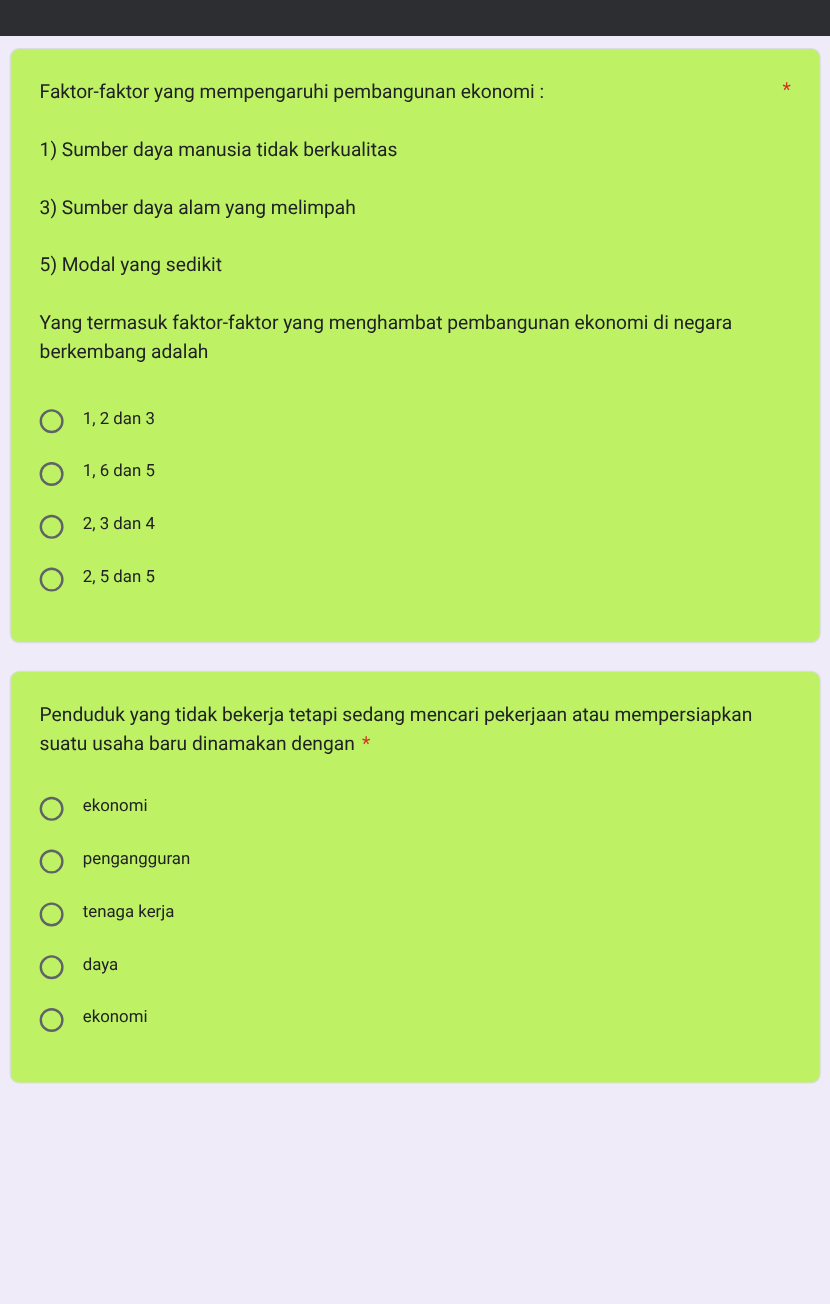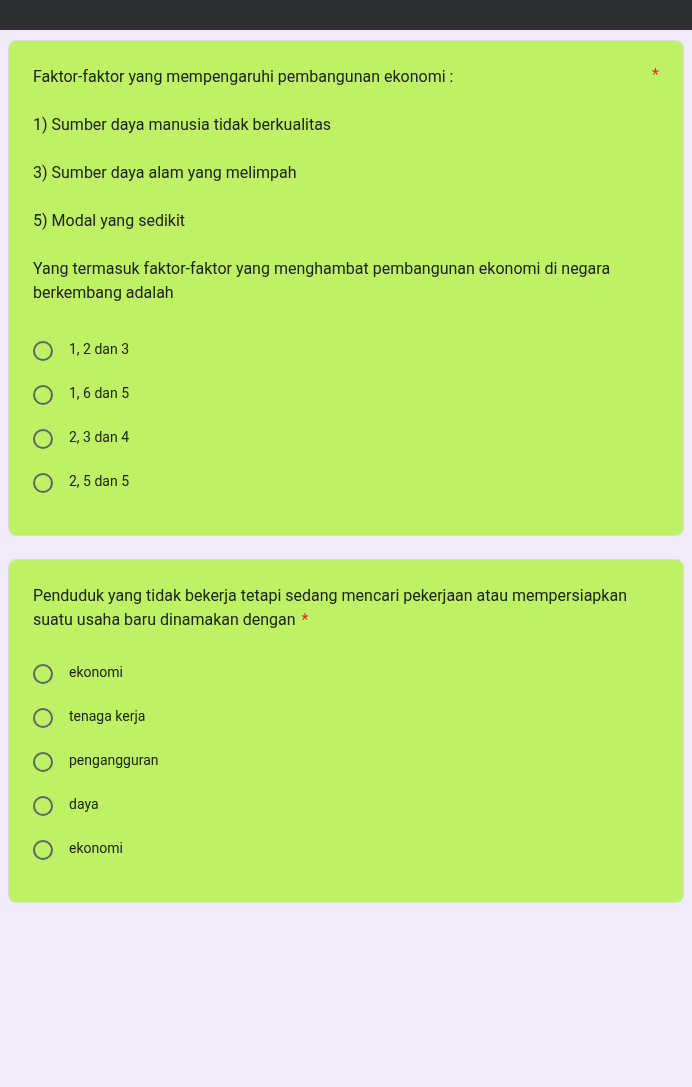--- a/index.html
+++ b/index.html
@@ -123,25 +123,25 @@
         <span class="required-star" style="margin-left:2px;">*</span>
       </span>
     </div>
     <div class="options-container">
       <div class="option-row">
         <div class="radio-circle"></div>
         <span class="option-label">ekonomi</span>
       </div>
       <div class="option-row">
         <div class="radio-circle"></div>
-        <span class="option-label">tenaga kerja</span>
+        <span class="option-label">pengangguran</span>
       </div>
       <div class="option-row">
         <div class="radio-circle"></div>
-        <span class="option-label">pengangguran</span>
+        <span class="option-label">tenaga kerja</span>
       </div>
       <div class="option-row">
         <div class="radio-circle"></div>
         <span class="option-label">daya</span>
       </div>
       <div class="option-row">
         <div class="radio-circle"></div>
         <span class="option-label">ekonomi</span>
       </div>
     </div>

